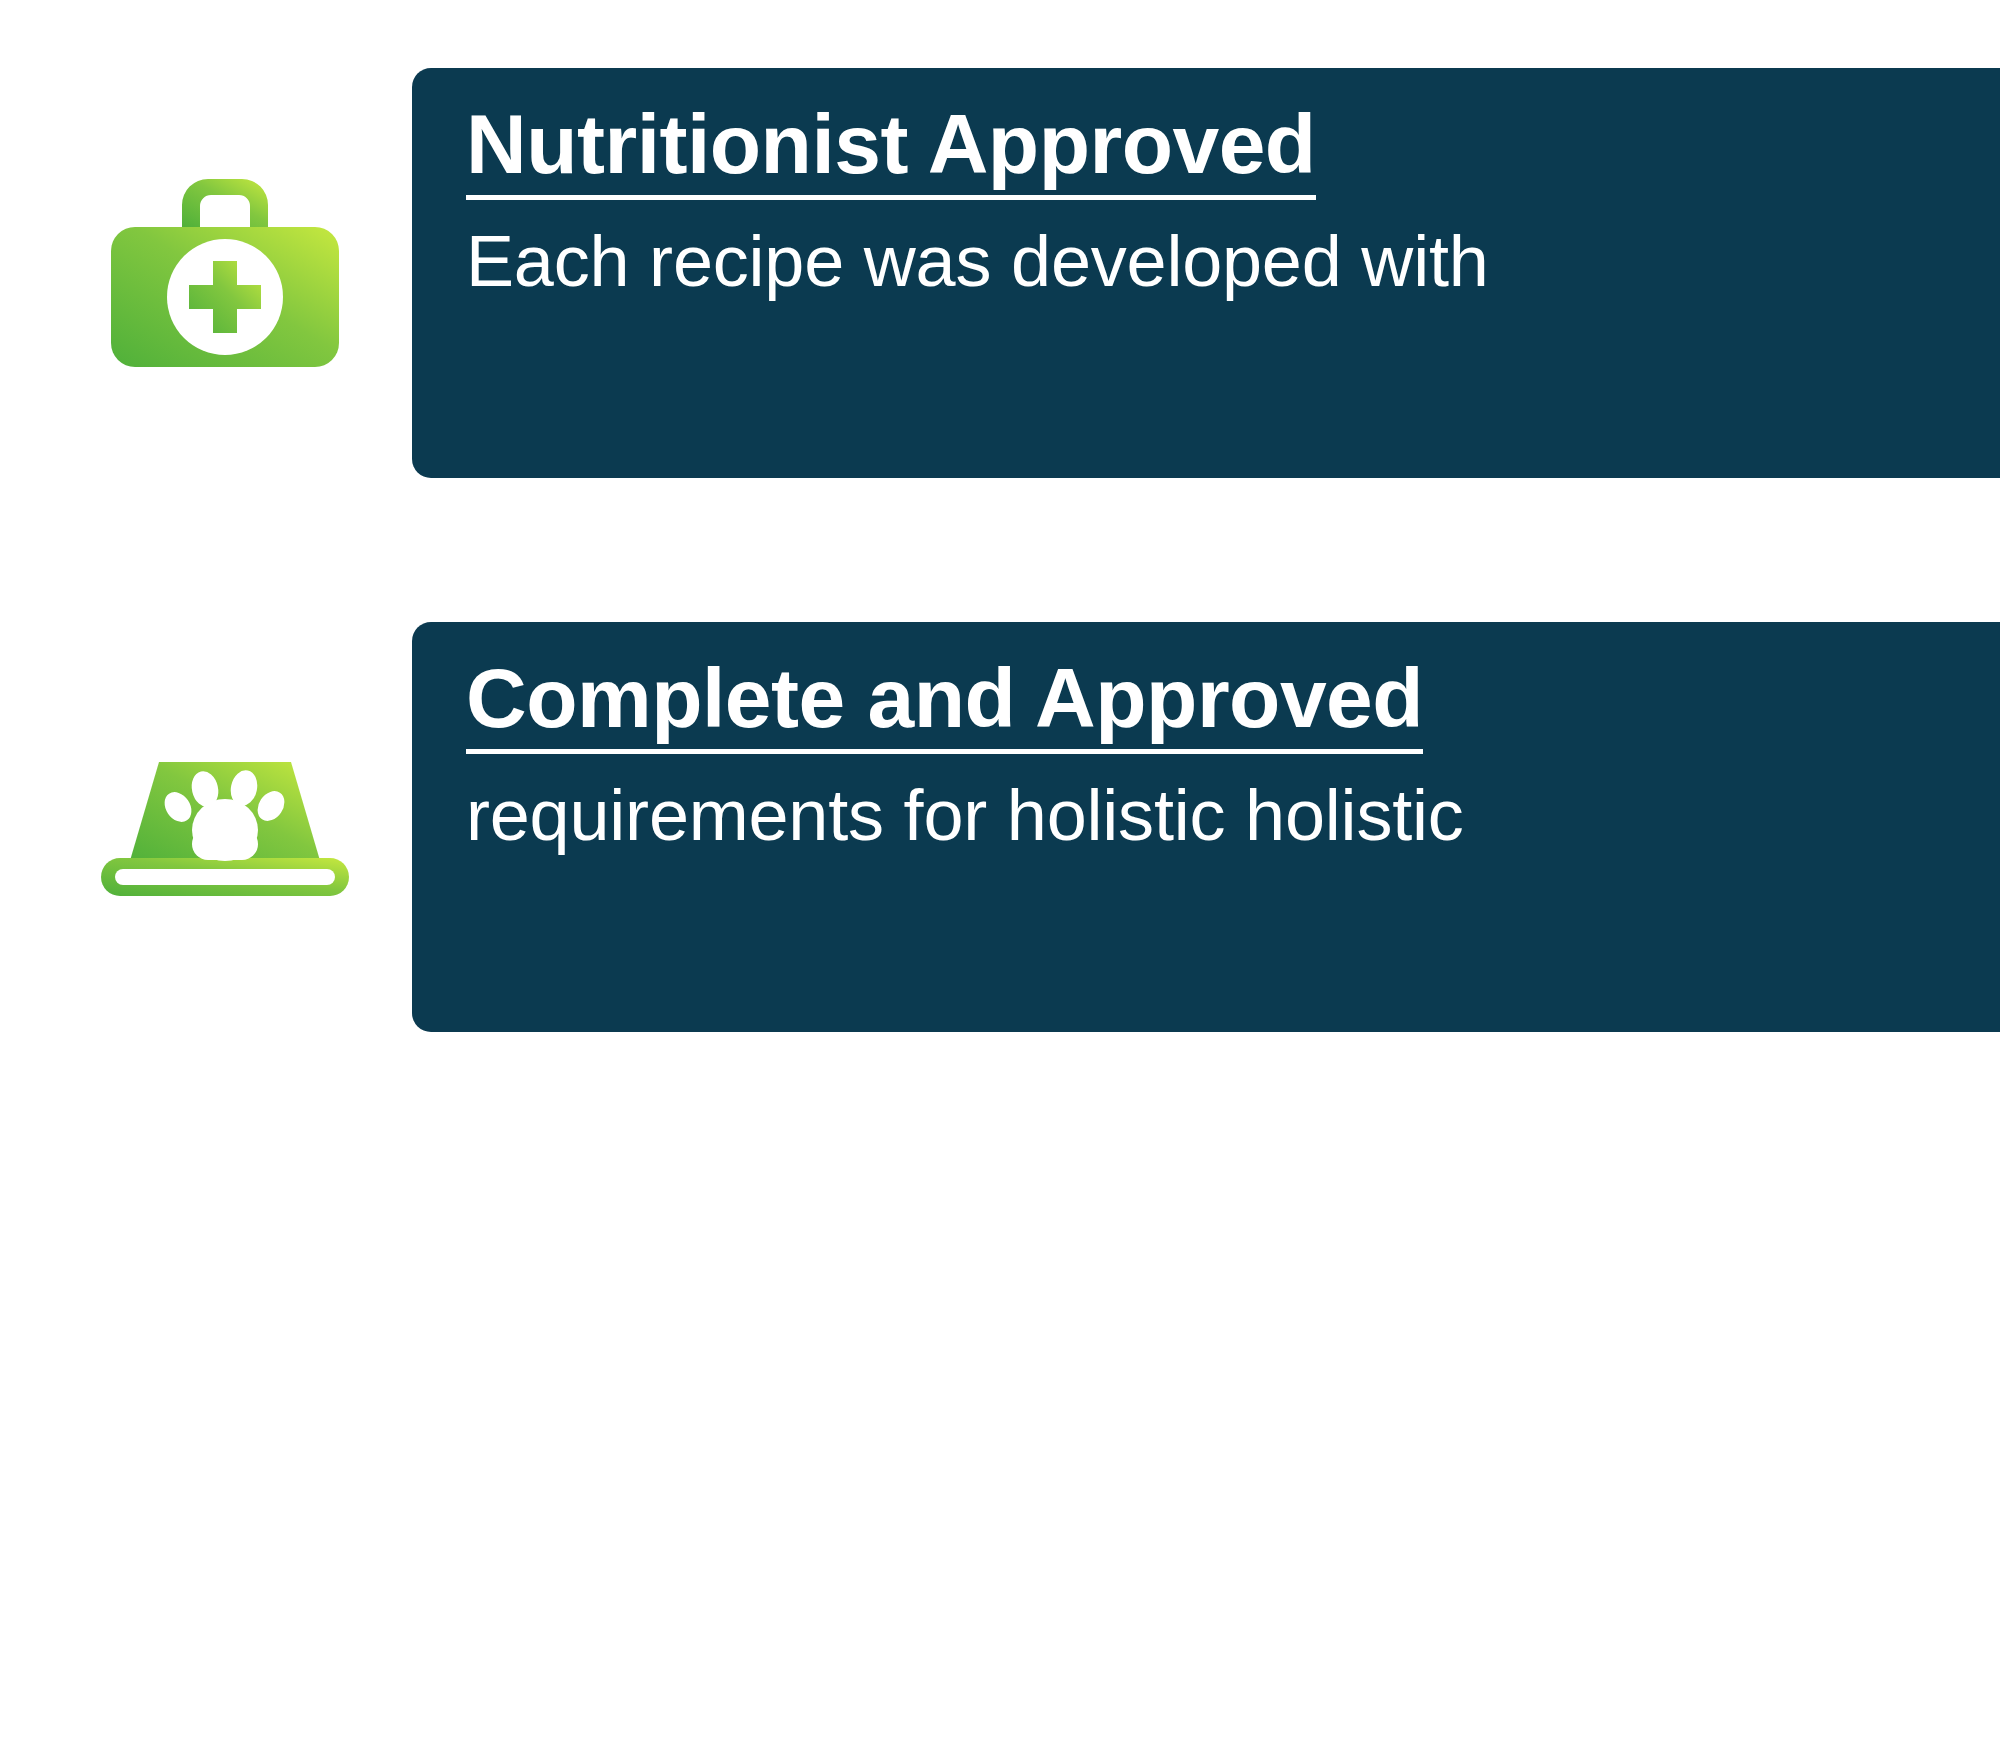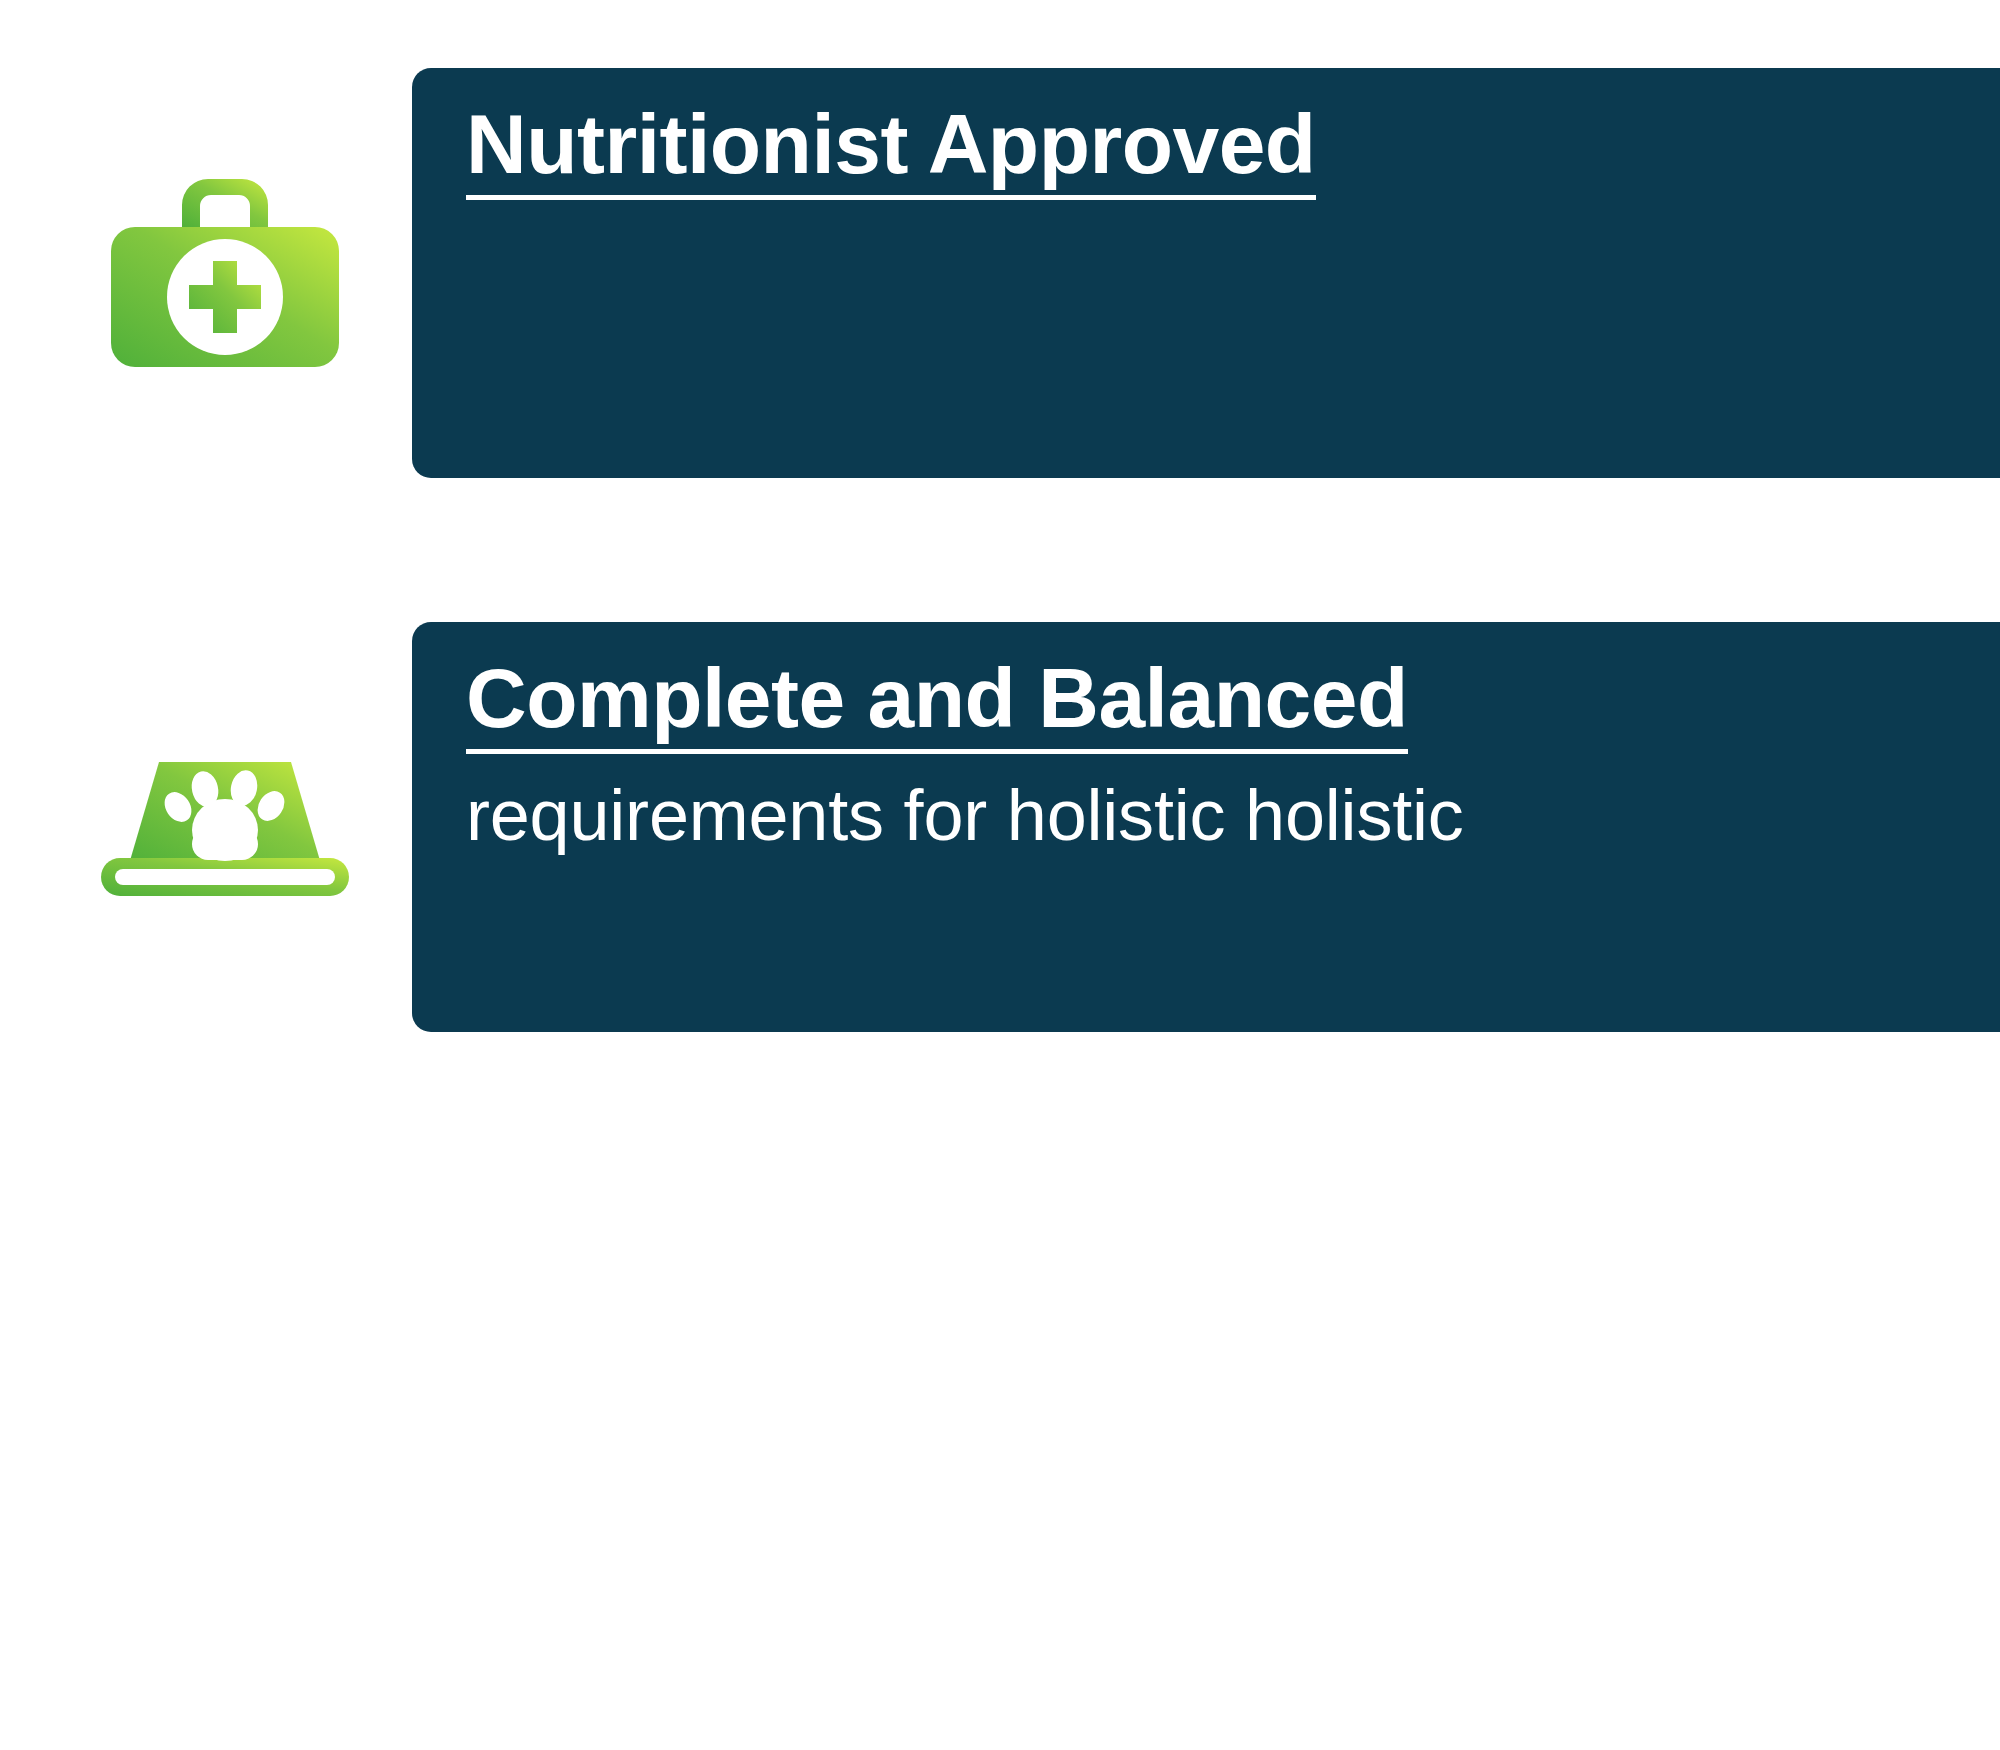--- a/index.html
+++ b/index.html
@@ -106,20 +106,21 @@
 
         <circle cx="116" cy="122" r="58" fill="#ffffff"></circle>
 
         <path d="M104 86 L128 86 L128 110 L152 110 L152 134 L128 134 L128 158 L104 158 L104 134 L80 134 L80 110 L104 110 Z" fill="url(#gradBag)"></path>
       </svg>
     </div>
 
     <div class="card">
       <h2 class="card-heading">Nutritionist Approved</h2>
       <p class="card-body">
+        <span class="line">Each recipe was developed with</span>
       </p>
     </div>
   </div>
 
   <div class="feature-row" id="feature-row-1">
 
     <div class="icon-slot">
       <svg width="252" height="146" viewBox="0 0 252 146" aria-hidden="true">
         <defs>
           <linearGradient id="gradBowl" x1="0" y1="1" x2="1" y2="0">
@@ -138,20 +139,20 @@
         <rect x="93" y="74" width="66" height="32" rx="16" fill="#ffffff"></rect>
 
         <ellipse cx="106" cy="35" rx="13" ry="18" transform="rotate(-13 106 35)" fill="#ffffff"></ellipse>
         <ellipse cx="145" cy="34" rx="13" ry="18" transform="rotate(12 145 34)" fill="#ffffff"></ellipse>
         <ellipse cx="79" cy="53" rx="12" ry="16" transform="rotate(-34 79 53)" fill="#ffffff"></ellipse>
         <ellipse cx="172" cy="52" rx="12" ry="16" transform="rotate(34 172 52)" fill="#ffffff"></ellipse>
       </svg>
     </div>
 
     <div class="card">
-      <h2 class="card-heading">Complete and Balanced</h2>
+      <h2 class="card-heading">Complete and Approved</h2>
       <p class="card-body">
         <span class="line">requirements for holistic holistic</span>
       </p>
     </div>
   </div>
 
 </div>
 
 </body></html>

